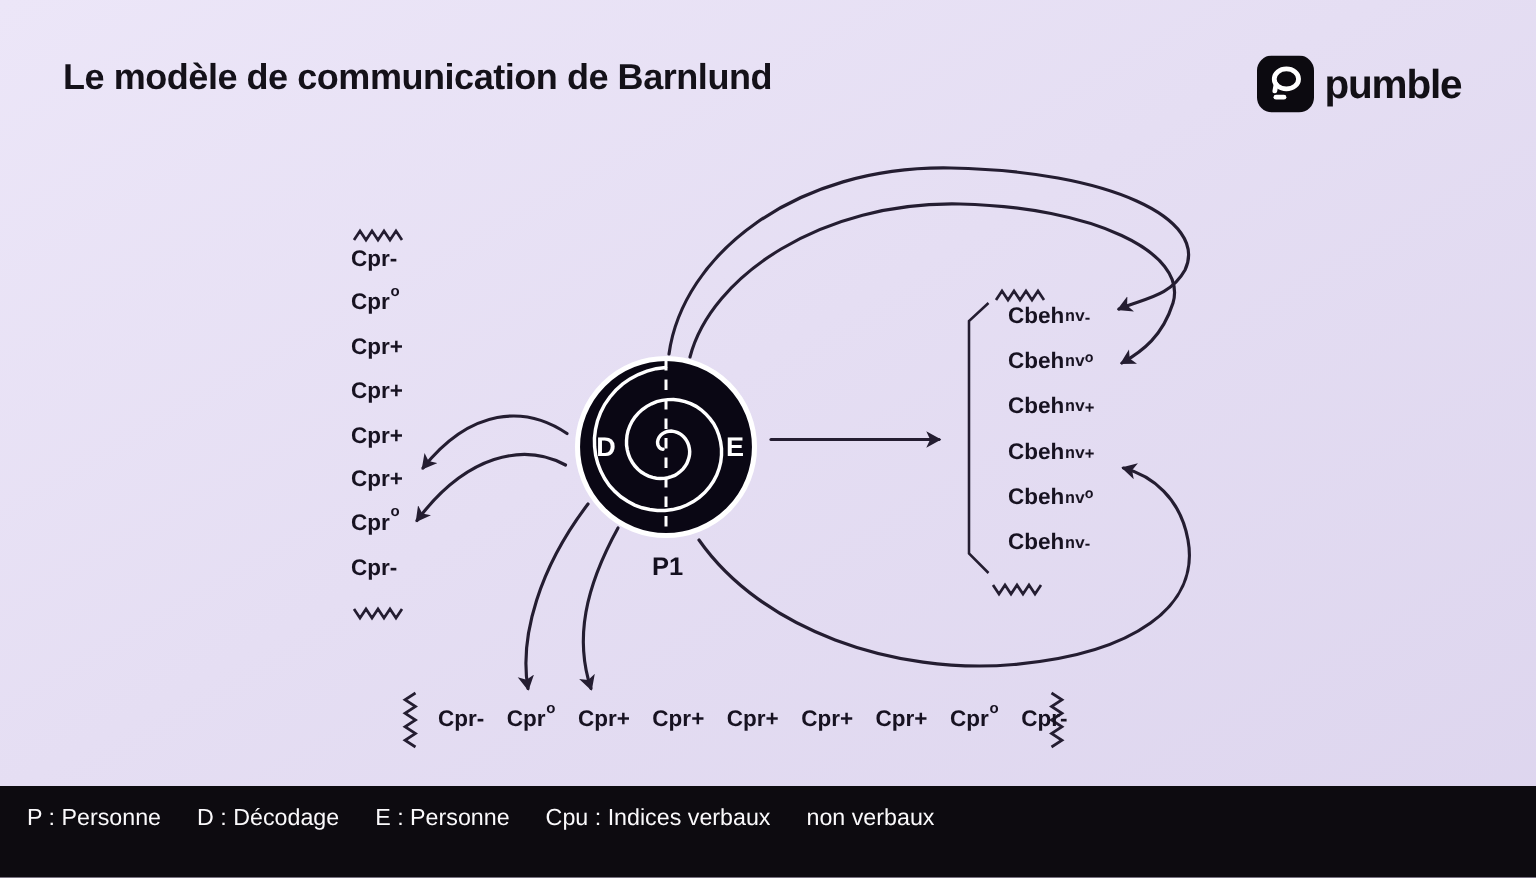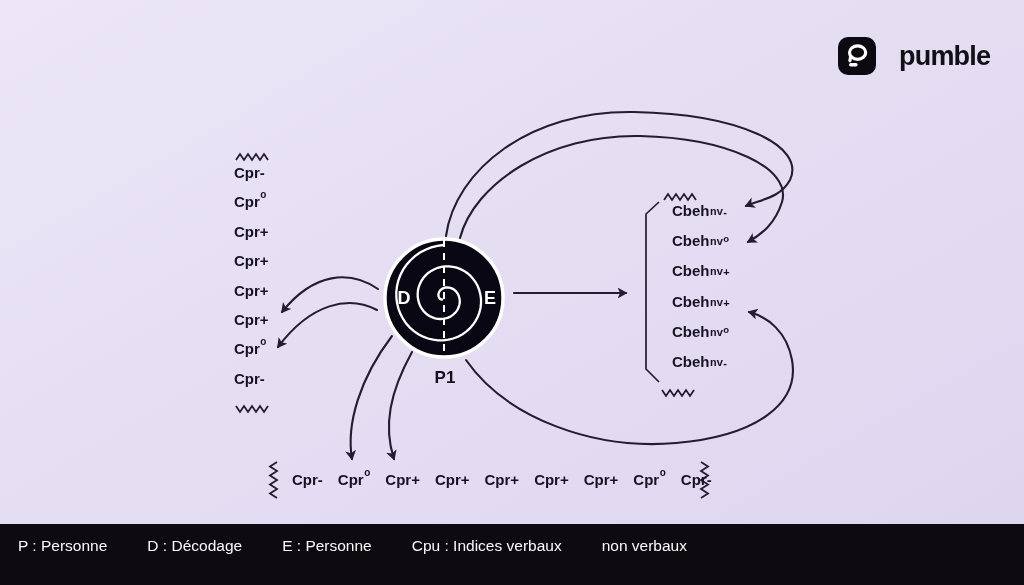--- a/index.html
+++ b/index.html
@@ -10,21 +10,21 @@
   }
   .canvas{
     position:relative;width:1024px;height:585px;
     background:linear-gradient(150deg,#ece6f8 0%,#e5def3 45%,#ddd5ee 100%);
   }
   .page-title{
     position:absolute;left:42px;top:38px;margin:0;
     font-size:24px;font-weight:bold;letter-spacing:-0.3px;color:#141119;
   }
   .logo{
-    position:absolute;left:838px;top:37px;display:flex;align-items:center;gap:23px;
+    position:absolute;left:838px;top:37px;display:flex;align-items:center;gap:7px;
   }
   .logo .wordmark{
     font-size:27px;font-weight:bold;letter-spacing:-0.8px;color:#121016;line-height:38px;
   }
   .diagram-svg{position:absolute;left:0;top:0;}
   
   .col{position:absolute;display:flex;flex-direction:column;}
   .col-left{left:234px;top:164px;}
   .col-left .cue{height:29.4px;}
   .col-right{left:660px;top:202px;margin-left:12px;}
@@ -37,32 +37,33 @@
     font-size:15px;font-weight:bold;color:#171221;white-space:nowrap;
   }
   .cue .o{font-size:10px;position:relative;top:-4px;margin-left:0.5px;}
   .cue .sub{font-size:11px;position:relative;top:4px;margin-left:0.5px;font-family:Liberation Mono, monospace;}
   .cue .sub-sign{font-size:11px;position:relative;top:4px;}
   .cue .sub-o{font-size:9.5px;position:relative;top:1px;}
   
   .footer{
     position:absolute;left:0;bottom:0;width:1024px;height:61px;
     background:#0d0b10;color:#faf9fb;box-sizing:border-box;
-    display:flex;align-items:flex-start;gap:40px;
+    display:flex;align-items:flex-start;gap:24px;
     padding:11px 8px 0 18px;
     font-size:15.5px;line-height:21px;font-weight:normal;
   }
   .legend-item{white-space:nowrap;}
   .legend-item .l2{text-align:right;}
 </style>
 </head>
 <body>
 
 <div class="canvas">
 
+  <h1 class="page-title">Le modèle de communication de Barnlund</h1>
 
   <div class="logo">
     <svg width="38" height="38" viewBox="0 0 38 38">
       <rect x="0" y="0" width="38" height="38" rx="10" fill="#0c0a10"></rect>
       <ellipse cx="19.6" cy="15.6" rx="8.1" ry="6.7" fill="none" stroke="#ffffff" stroke-width="3.2"></ellipse>
       <path d="M12.7 19.3 L11.9 23.6" stroke="#ffffff" stroke-width="3.2" stroke-linecap="round" fill="none"></path>
       <rect x="11" y="26.1" width="8.6" height="3.3" rx="1.65" fill="#ffffff"></rect>
     </svg>
     <span class="wordmark">pumble</span>
   </div>

